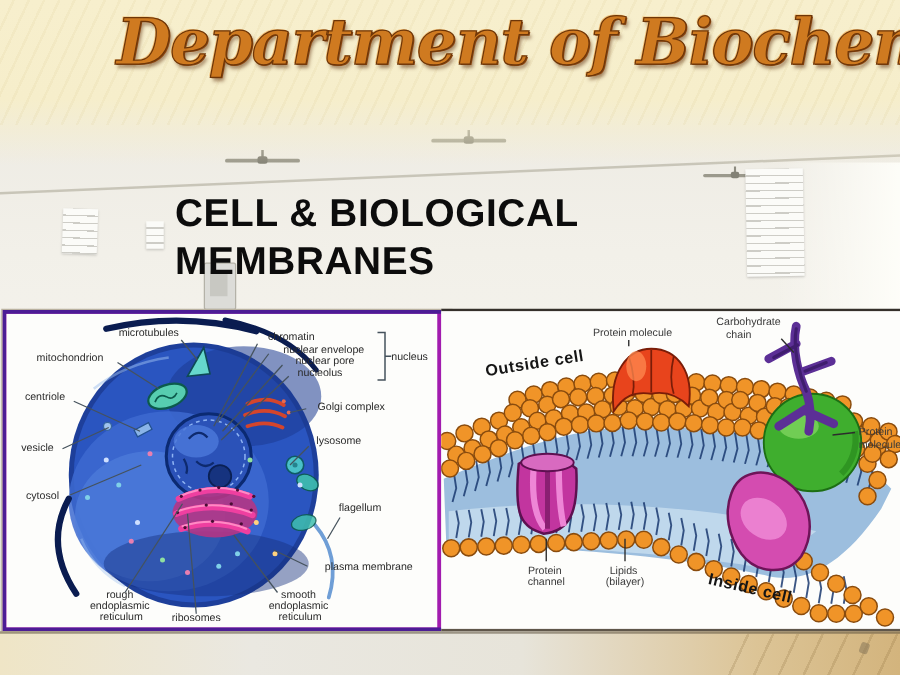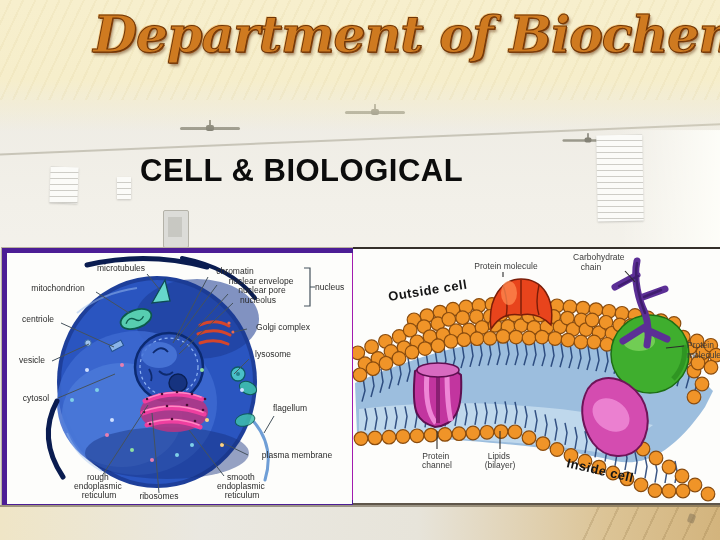--- a/index.html
+++ b/index.html
@@ -32,21 +32,21 @@
         font-family:"DejaVu Serif","Liberation Serif",serif;
         font-style:italic;font-weight:bold;font-size:51px;letter-spacing:-1px;
         color:#cf7a20;-webkit-text-stroke:1px #6e3608;
         text-shadow:1px 1px 0 #8a4510,-1px -1px 0 #f2c27a,2px 3px 3px rgba(90,40,5,.5);
         transform:scaleX(.99);}
   .subtitle{position:absolute;left:140px;top:152px;width:450px;text-align:left;
         font-size:31px;line-height:38px;font-weight:bold;color:#0c0c0c;letter-spacing:.5px;}
 
   
   .fig-cell{position:absolute;left:2px;top:248px;width:359px;height:257px;box-sizing:border-box;
-        border:5px solid #4c1d95;outline:1px solid #b9b19f;background:#a21caf;
+        border:3px solid #4c1d95;outline:1px solid #b9b19f;background:#a21caf;
         box-shadow:0 2px 3px rgba(0,0,0,.3);}
   .fig-mem{position:absolute;left:353px;top:247px;width:367px;height:258px;box-sizing:border-box;
         border-top:2px solid #35302a;border-bottom:2px solid #5f564a;background:#fdfdfb;}
   svg{display:block;}
   svg text{font-family:"Liberation Sans",sans-serif;fill:#2b2b2b;}
   .lbl{font-size:8.5px;}
   .lbl-r{font-size:8.5px;fill:#3a3a3a;}
   .hand{font-size:13px;font-weight:bold;fill:#151515;letter-spacing:.5px;}
   .leader{stroke:#45525c;stroke-width:1;fill:none;}
   .leader-r{stroke:#2c2c2c;stroke-width:1.1;fill:none;}
@@ -86,20 +86,21 @@
     <div class="poster" style="left:117px;top:177px;width:14px;height:22px"></div>
     <div class="poster" style="left:597px;top:135px;width:46px;height:86px;transform:rotate(-1deg)"></div>
     <div class="cooler"></div>
   </div>
 
   <div class="cream"></div>
   <div class="cream-tex"></div>
   <div class="title">Department of Biochemistry</div>
   <div class="subtitle">
     <div>CELL &amp; BIOLOGICAL</div>
+    <div>MEMBRANES</div>
   </div>
 
   <div class="fig-cell">
     <svg width="345" height="251" viewBox="0 0 345 251">
       <rect x="0" y="0" width="345" height="251" fill="#fdfdfb"></rect>
 
       <g>
         <ellipse cx="150" cy="129" rx="100" ry="106" fill="#1e3f9a"></ellipse>
         <ellipse cx="150" cy="129" rx="96" ry="102" fill="#2a55c0"></ellipse>
         <ellipse cx="190" cy="66" rx="62" ry="40" fill="#1c3a92" opacity=".55"></ellipse>

